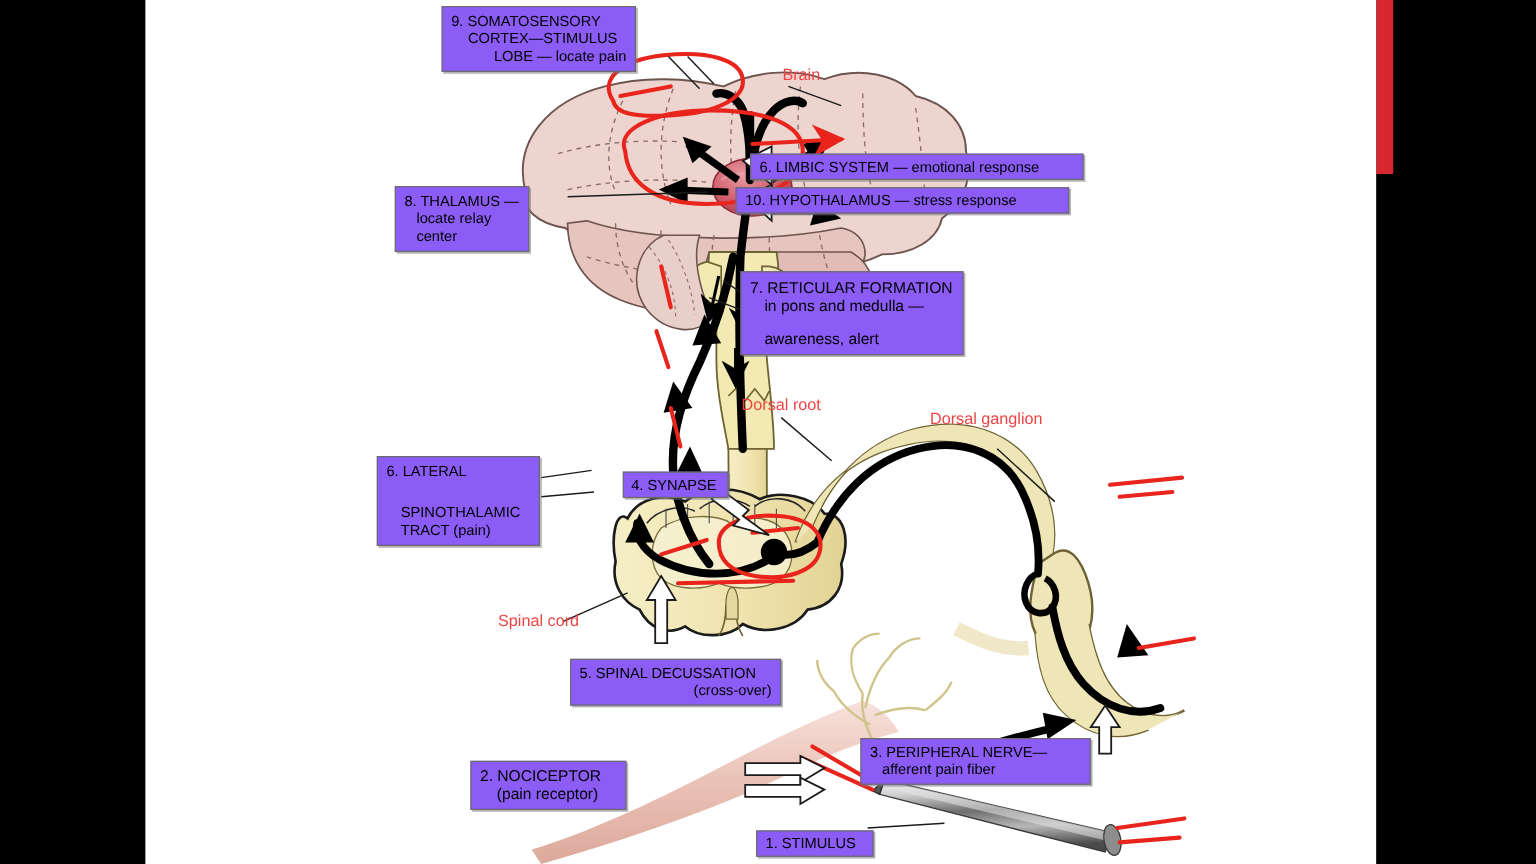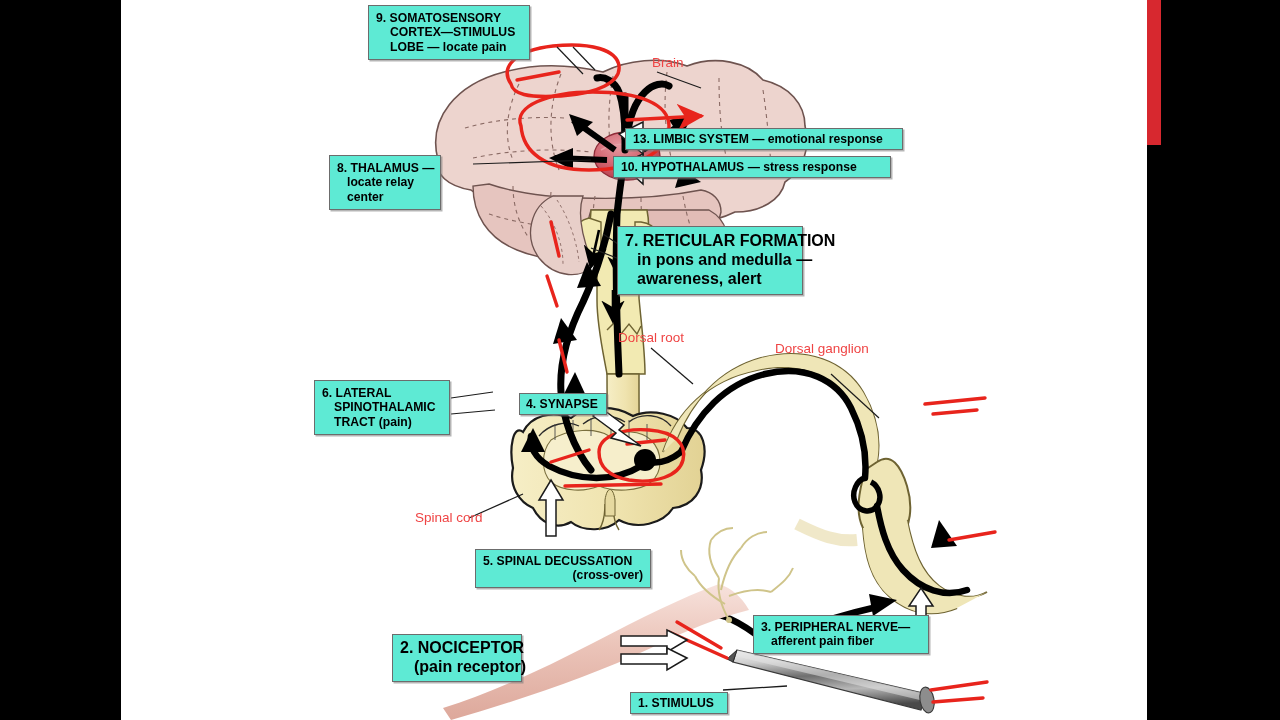--- a/index.html
+++ b/index.html
@@ -19,24 +19,24 @@
 
   .canvas{
     position:absolute;left:121px;top:0;width:1026px;height:720px;
     background:#ffffff;overflow:hidden;
   }
   svg.art{position:absolute;left:0;top:0;width:1026px;height:720px;}
 
   
   .callout{
     position:absolute;
-    background:#5eead4;
+    background:#8b5cf6;
     border:1.6px solid #6c6c6c;
     box-sizing:border-box;
-    font-weight:bold;
+    font-weight:normal;
     color:#000;
     line-height:1.18;
     z-index:20;
     box-shadow:1.5px 1.5px 0 rgba(120,120,120,.55);
   }
   .callout .ln{display:block;white-space:pre;}
 
   
   .plain{
     position:absolute;z-index:21;color:#ef4444;font-weight:normal;
@@ -339,64 +339,64 @@
       </g>
 
       <g stroke="#1b1b1b" fill="none" stroke-width="1.3">
         <path d="M602,690 L666,686"></path>
       </g>
     </svg>
 
     <div class="callout" style="left:247px;top:5px;width:162px;padding:5px 7px;font-size:12.2px;">
       <span class="ln">9. SOMATOSENSORY</span>
       <span class="ln" style="padding-left:14px;">CORTEX—STIMULUS</span>
-      <span class="ln" style="padding-left:14px;">LOBE — locate pain</span>
+      <span class="ln" style="padding-left:14px;text-align:right;">LOBE — locate pain</span>
     </div>
 
     <div class="callout" style="left:504px;top:128px;width:278px;padding:3px 7px;font-size:12.2px;">
-      <span class="ln">13. LIMBIC SYSTEM — emotional response</span>
+      <span class="ln">6. LIMBIC SYSTEM — emotional response</span>
     </div>
 
     <div class="callout" style="left:492px;top:156px;width:278px;padding:3px 7px;font-size:12.2px;">
       <span class="ln">10. HYPOTHALAMUS — stress response</span>
     </div>
 
     <div class="callout" style="left:208px;top:155px;width:112px;padding:5px 7px;font-size:12.2px;">
       <span class="ln">8. THALAMUS —</span>
       <span class="ln" style="padding-left:10px;">locate relay</span>
       <span class="ln" style="padding-left:10px;">center</span>
     </div>
 
-    <div class="callout" style="left:496px;top:226px;width:186px;padding:5px 7px;font-size:16px;">
+    <div class="callout" style="left:496px;top:226px;width:186px;padding:5px 7px;font-size:13px;">
       <span class="ln">7. RETICULAR FORMATION</span>
       <span class="ln" style="padding-left:12px;">in pons and medulla —</span>
-      <span class="ln" style="padding-left:12px;">awareness, alert</span>
+      <span class="ln" style="padding-left:12px;margin-top:12px;">awareness, alert</span>
     </div>
 
     <div class="callout" style="left:193px;top:380px;width:136px;padding:5px 7px;font-size:12.2px;">
       <span class="ln">6. LATERAL</span>
-      <span class="ln" style="padding-left:12px;">SPINOTHALAMIC</span>
+      <span class="ln" style="padding-left:12px;margin-top:20px;">SPINOTHALAMIC</span>
       <span class="ln" style="padding-left:12px;">TRACT (pain)</span>
     </div>
 
     <div class="callout" style="left:398px;top:393px;width:88px;padding:3px 6px;font-size:12.2px;">
       <span class="ln">4. SYNAPSE</span>
     </div>
 
     <div class="callout" style="left:354px;top:549px;width:176px;padding:4px 7px;font-size:12.2px;">
       <span class="ln">5. SPINAL DECUSSATION</span>
       <span class="ln" style="padding-left:10px;text-align:right;">(cross-over)</span>
     </div>
 
-    <div class="callout" style="left:596px;top:615px;width:176px;padding:4px 7px;font-size:12.2px;margin-left:36px;">
+    <div class="callout" style="left:596px;top:615px;width:192px;padding:4px 7px;font-size:12.2px;">
       <span class="ln">3. PERIPHERAL NERVE—</span>
       <span class="ln" style="padding-left:10px;">afferent pain fiber</span>
     </div>
 
-    <div class="callout" style="left:271px;top:634px;width:130px;padding:4px 7px;font-size:16px;">
+    <div class="callout" style="left:271px;top:634px;width:130px;padding:4px 7px;font-size:13px;">
       <span class="ln">2. NOCICEPTOR</span>
       <span class="ln" style="padding-left:14px;">(pain receptor)</span>
     </div>
 
     <div class="callout" style="left:509px;top:692px;width:98px;padding:3px 7px;font-size:12.2px;">
       <span class="ln">1. STIMULUS</span>
     </div>
 
     <div class="plain" style="left:531px;top:55px;">Brain</div>
     <div class="plain" style="left:497px;top:330px;">Dorsal root</div>

